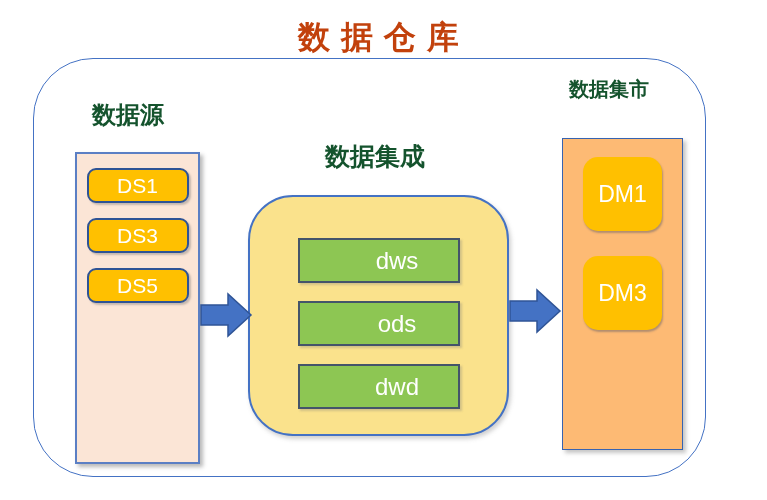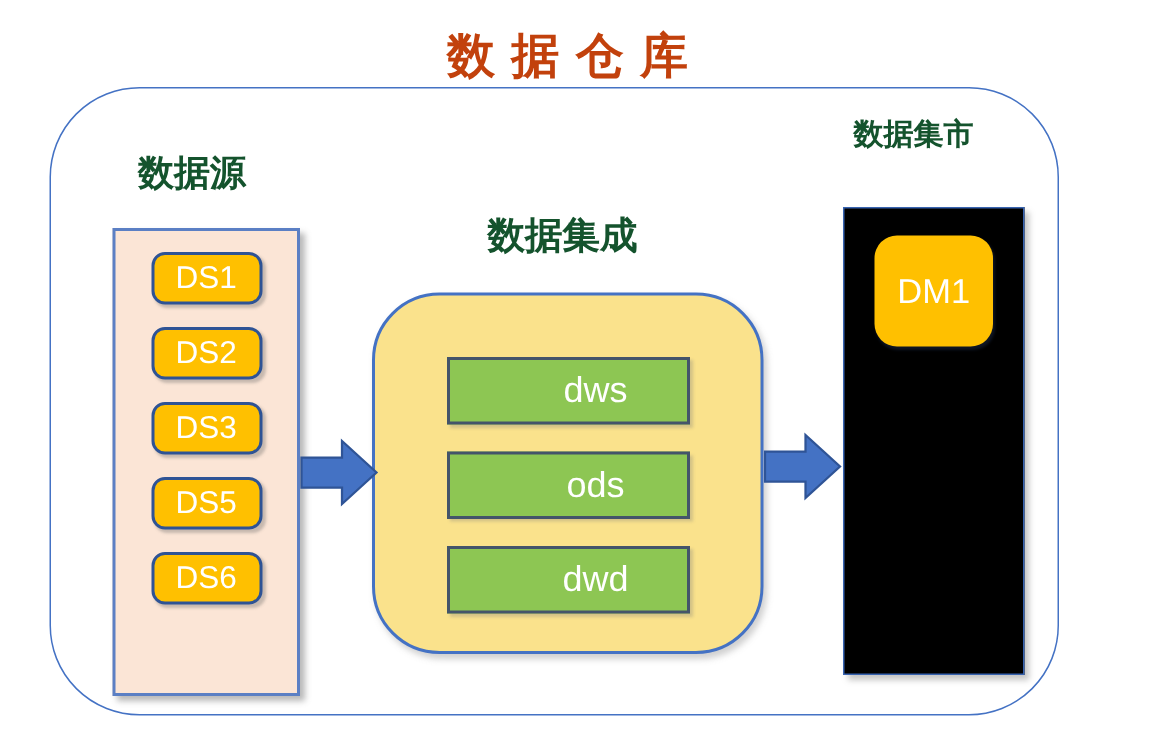--- a/index.html
+++ b/index.html
@@ -53,21 +53,21 @@
     border: 2px solid #5B7FC4;
     box-shadow: 3px 3px 4px rgba(100,100,100,0.45);
     box-sizing: border-box;
     display: flex;
     flex-direction: column;
     align-items: center;
     padding-top: 14px;
     gap: 15px;
   }
   .ds-box {
-    width: 74px; height: 35px;
+    width: 102px; height: 35px;
     flex: 0 0 35px;
     background: #FFC000;
     border: 2px solid #2E5395;
     border-radius: 9px;
     box-sizing: border-box;
     color: #ffffff;
     font-size: 21px;
     display: flex;
     align-items: center;
     justify-content: center;
@@ -99,21 +99,21 @@
     display: flex;
     align-items: center;
     justify-content: center;
     box-shadow: 2px 2px 2px rgba(120,120,120,0.3);
     padding-left: 37px;
   }
   .panel-mart {
     position: absolute;
     left: 562px; top: 138px;
     width: 121px; height: 312px;
-    background: #000000;
+    background: #fdba74;
     border: 1px solid #3763B0;
     box-sizing: border-box;
     display: flex;
     flex-direction: column;
     align-items: center;
     padding-top: 18px;
     gap: 25px;
     box-shadow: 3px 3px 4px rgba(110,110,110,0.4);
   }
   .dm-box {
@@ -144,34 +144,33 @@
   <div class="diagram-title">数 据 仓 库</div>
 
   <div class="boundary"></div>
 
   <div class="section-label label-source">数据源</div>
   <div class="section-label label-integration">数据集成</div>
   <div class="section-label label-mart">数据集市</div>
 
   <div class="panel-source">
     <div class="ds-box">DS1</div>
-    <div class="ds-box">DS2</div>
     <div class="ds-box">DS3</div>
     <div class="ds-box">DS5</div>
-    <div class="ds-box">DS6</div>
   </div>
 
   <div class="panel-integration">
     <div class="layer-box">dws</div>
     <div class="layer-box">ods</div>
     <div class="layer-box">dwd</div>
   </div>
 
   <div class="panel-mart">
     <div class="dm-box">DM1</div>
+    <div class="dm-box">DM3</div>
   </div>
 
   <svg class="flow-arrow arrow-1" viewBox="0 0 53 46" xmlns="http://www.w3.org/2000/svg">
     <polygon points="1,13 28,13 28,2 51,23 28,44 28,33 1,33" fill="#4472C4" stroke="#2F5496" stroke-width="1.5"></polygon>
   </svg>
   <svg class="flow-arrow arrow-2" viewBox="0 0 53 46" xmlns="http://www.w3.org/2000/svg">
     <polygon points="1,13 28,13 28,2 51,23 28,44 28,33 1,33" fill="#4472C4" stroke="#2F5496" stroke-width="1.5"></polygon>
   </svg>
 
 </div>

